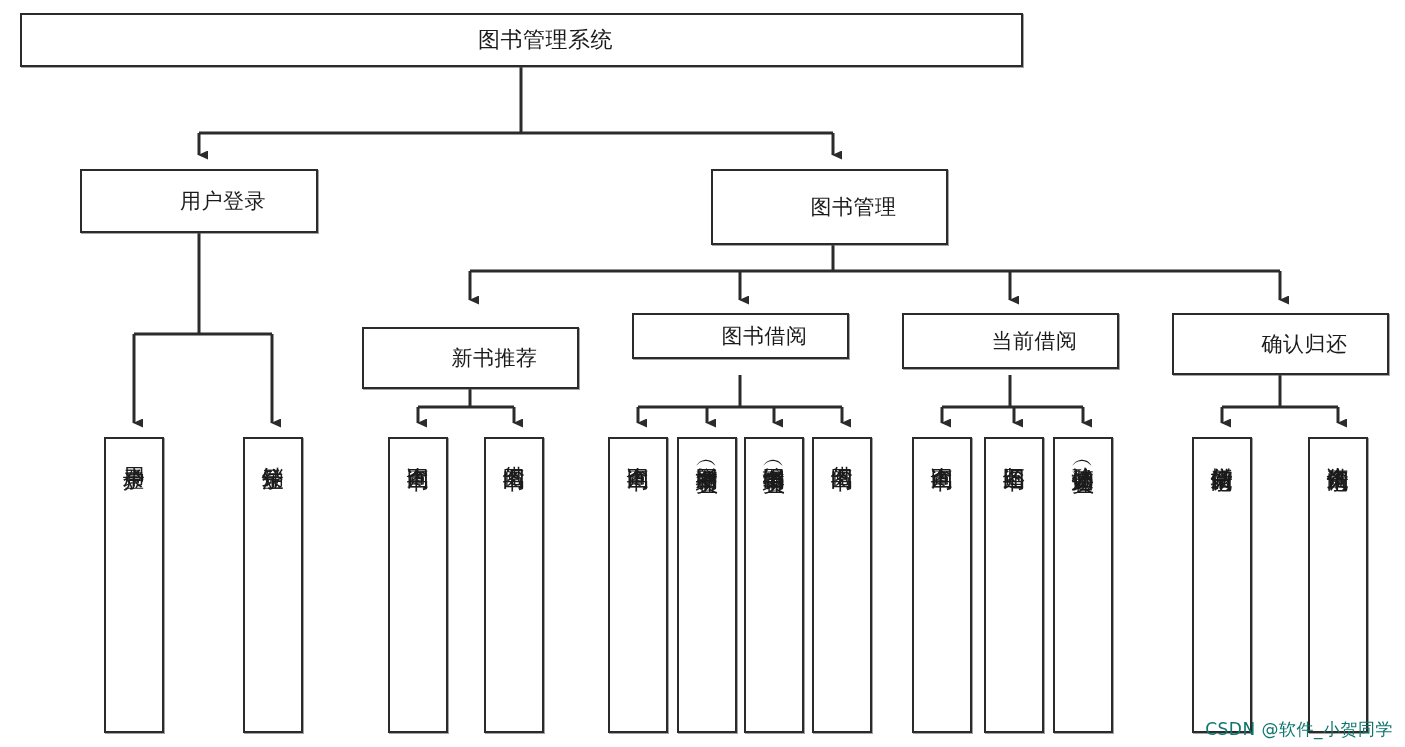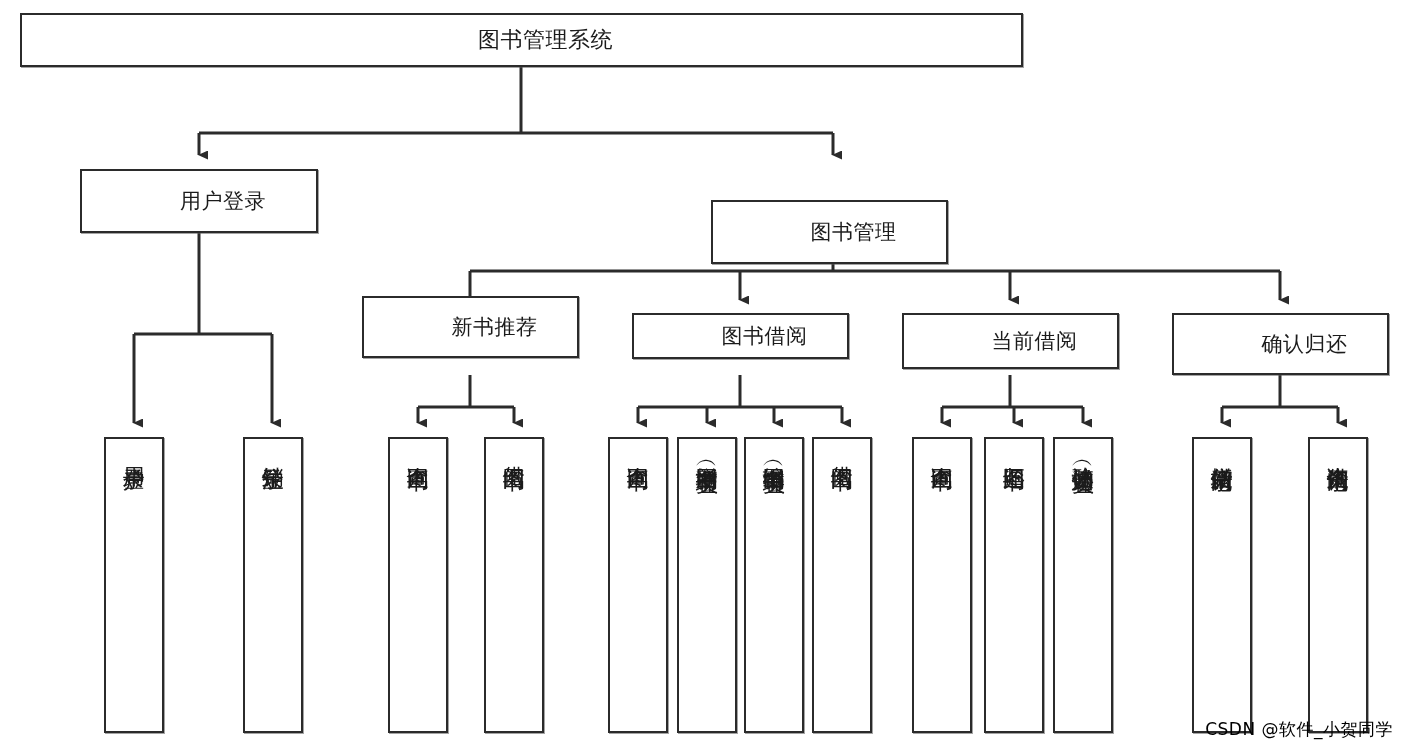--- a/index.html
+++ b/index.html
@@ -65,21 +65,21 @@
     font-size: 22px;
     line-height: 1.06;
     letter-spacing: 1px;
     white-space: nowrap;
   }
   #watermark {
     position: absolute;
     right: 12px;
     bottom: 6px;
     font-size: 17px;
-    color: #000000;
+    color: #0f766e;
     letter-spacing: 0.5px;
     white-space: nowrap;
     user-select: none;
   }
 </style>
 </head>
 <body>
 
 <div id="diagram-root">
 
@@ -134,25 +134,25 @@
   </svg>
 
   <div class="node horiz root" style="left:20px; top:13px; width:1003px; height:54px;">
     <span class="label">图书管理系统</span>
   </div>
 
   <div class="node horiz" style="left:80px; top:169px; width:238px; height:64px;">
     <span class="label">用户登录</span>
   </div>
 
-  <div class="node horiz" style="left:711px; top:169px; width:237px; height:64px;margin-top:31px;">
+  <div class="node horiz" style="left:711px; top:169px; width:237px; height:76px;">
     <span class="label">图书管理</span>
   </div>
 
-  <div class="node horiz" style="left:362px; top:296px; width:217px; height:62px;">
+  <div class="node horiz" style="left:362px; top:327px; width:217px; height:62px;">
     <span class="label">新书推荐</span>
   </div>
 
   <div class="node horiz" style="left:632px; top:313px; width:217px; height:46px;">
     <span class="label">图书借阅</span>
   </div>
 
   <div class="node horiz" style="left:902px; top:313px; width:217px; height:56px;">
     <span class="label">当前借阅</span>
   </div>

